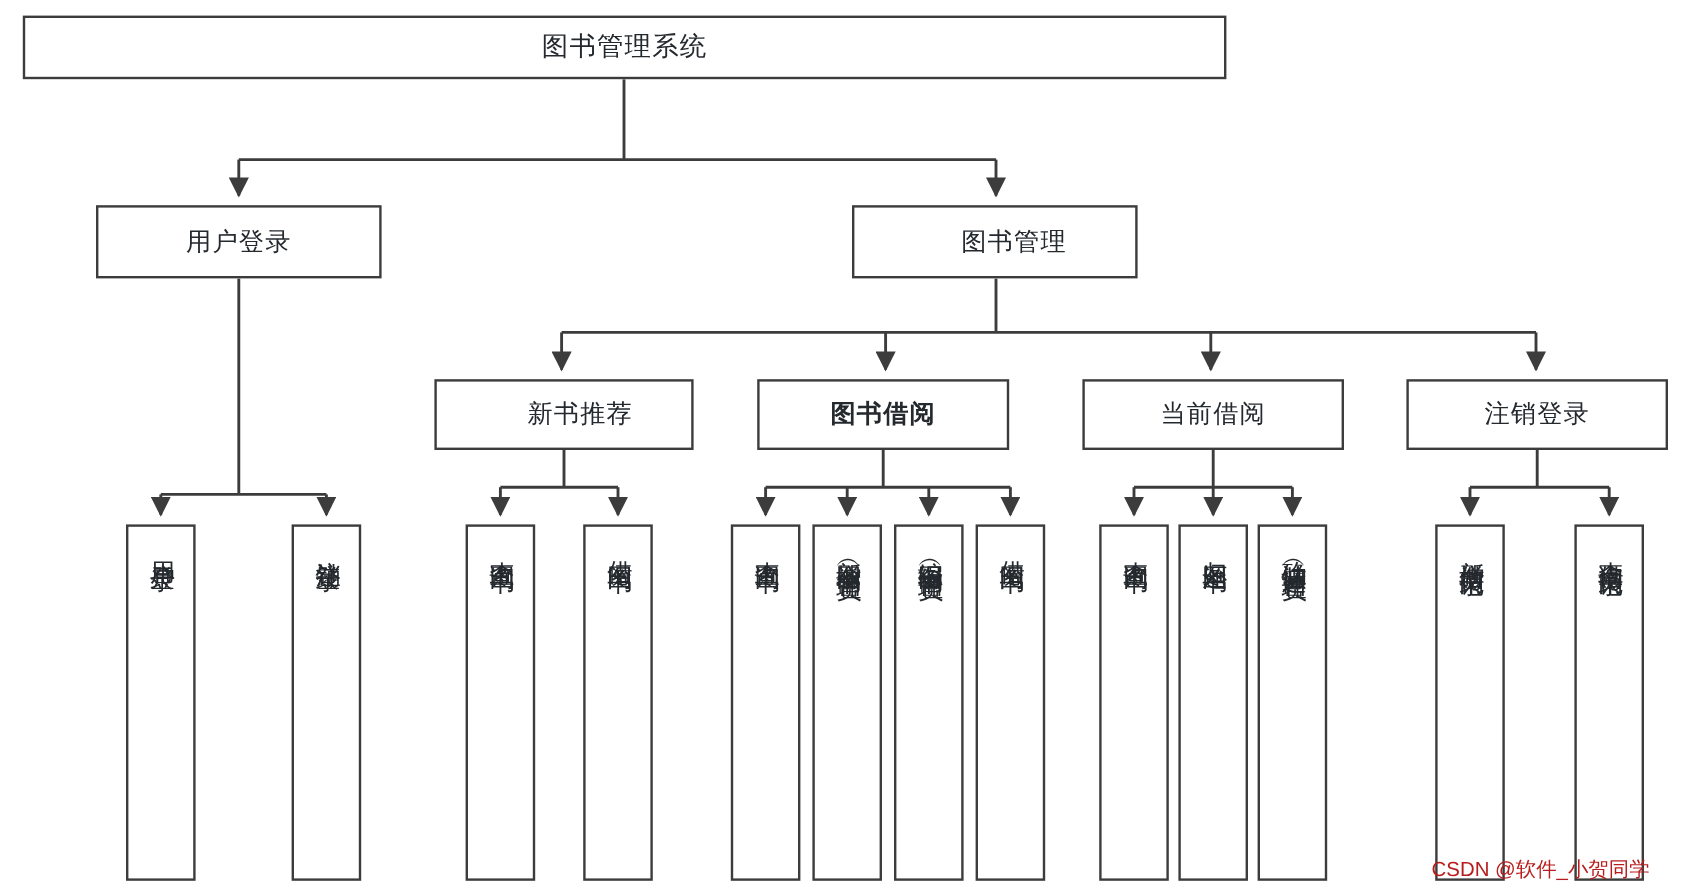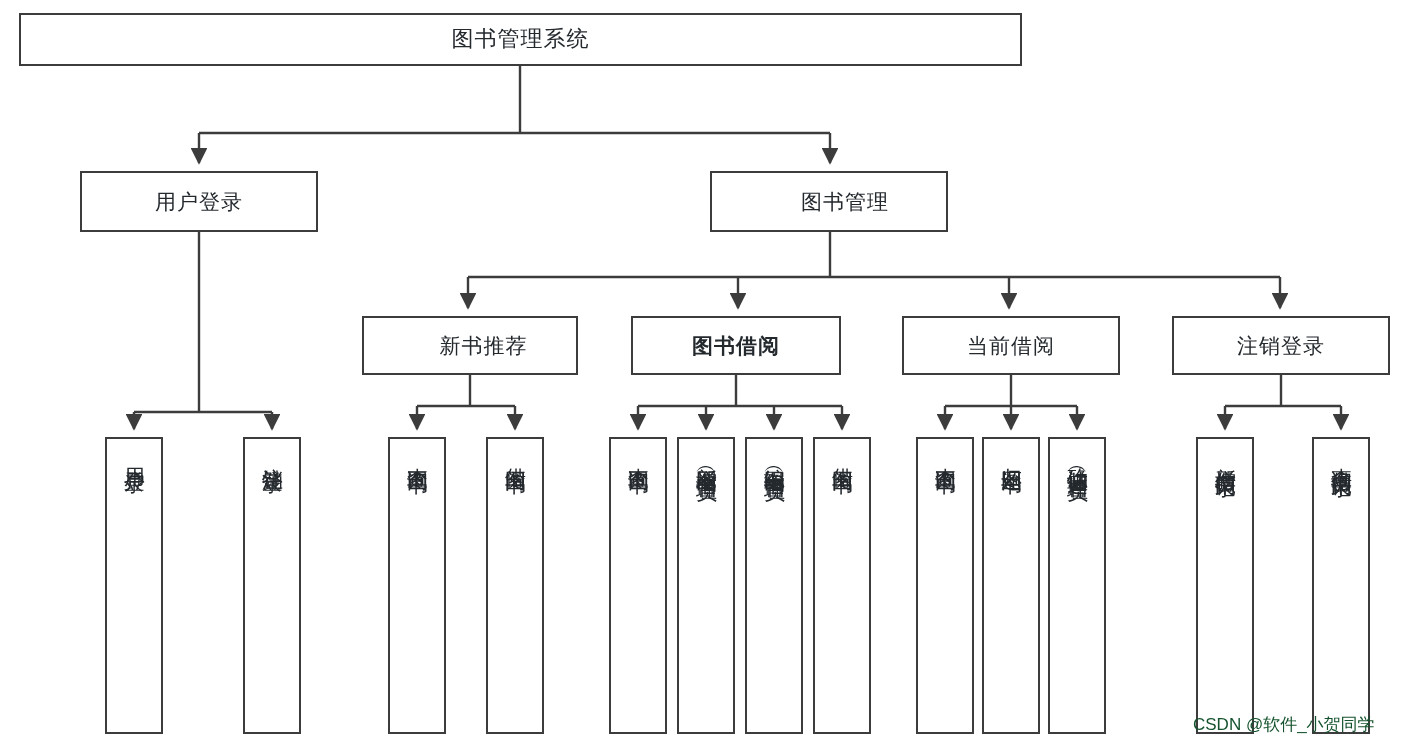--- a/index.html
+++ b/index.html
@@ -65,21 +65,21 @@
   .node.vert {
     writing-mode: horizontal-tb;
     align-items: flex-start;
     justify-content: center;
   }
   .watermark {
     position: absolute;
     left: 1193px;
     top: 713px;
     font-size: 17px;
-    color: #14532d;
+    color: #b91c1c;
     white-space: nowrap;
     z-index: 5;
   }
 </style>
 </head>
 <body>
 
 <div id="canvas">
 
   <svg id="connectors" viewBox="0 0 1405 747" xmlns="http://www.w3.org/2000/svg">

